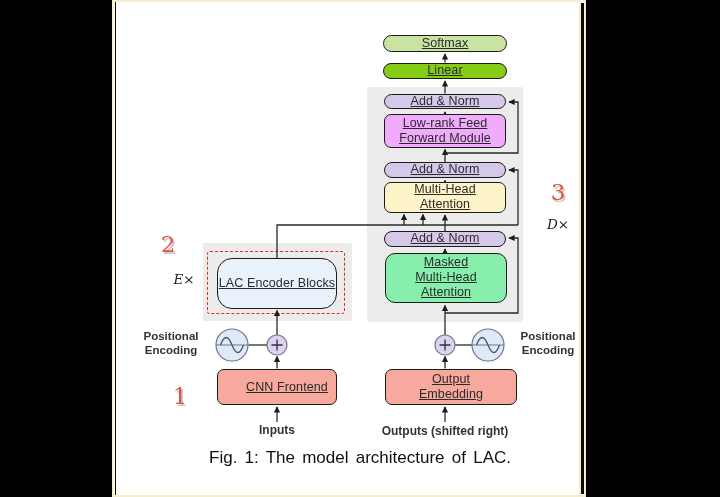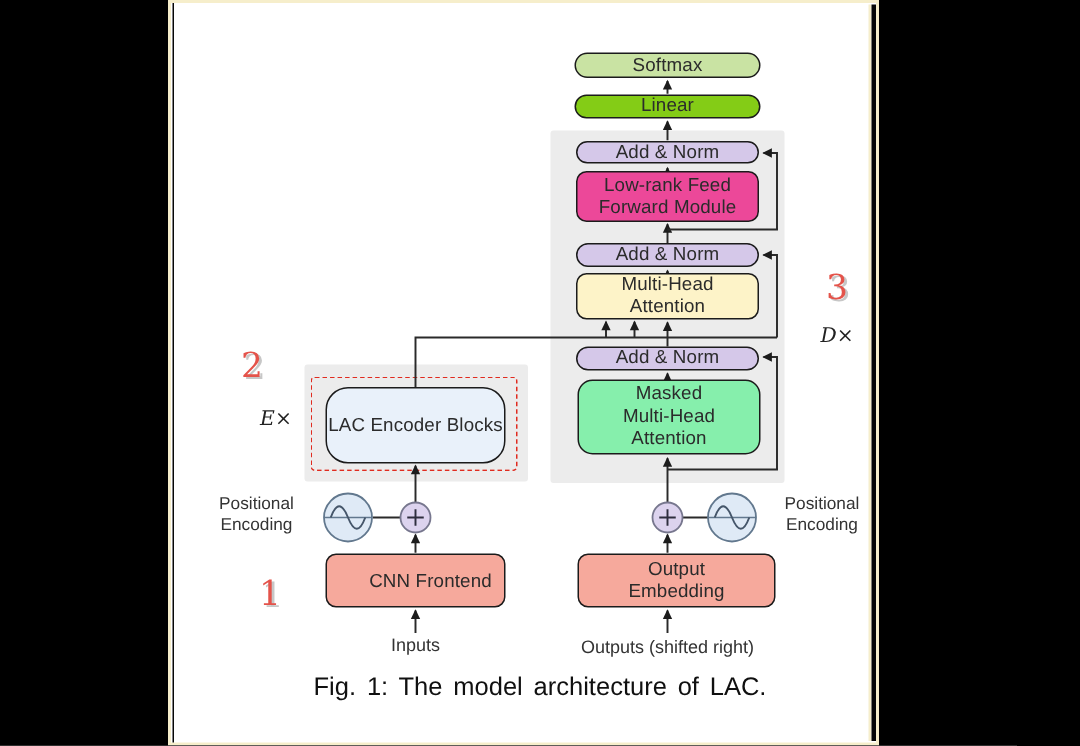--- a/index.html
+++ b/index.html
@@ -7,24 +7,24 @@
          font-family:"Liberation Sans",sans-serif;}
   .abs{position:absolute;box-sizing:border-box;}
   .page{left:112px;top:0;width:474px;height:497px;background:#fff;border:2px solid #f6eecb;}
   .edge{background:#060606;}
   .panel{background:#ececec;border-radius:2px;}
   .dashed{border:1.6px dashed #e02b1f;border-radius:3px;background:transparent;}
   svg.wires{position:absolute;left:0;top:0;width:720px;height:497px;pointer-events:none;}
   .wire{fill:none;stroke:#2a2a2a;stroke-width:1.3;}
   .node{display:flex;flex-direction:column;align-items:center;justify-content:center;
         border:1.5px solid #1b1b1b;border-radius:7px;color:#2b2b2b;
-        font-size:12.5px;line-height:15px;text-align:center;letter-spacing:.1px;}
+        font-size:12.5px;line-height:15px;text-align:center;letter-spacing:.1px;text-decoration:underline;}
   .pill{border-radius:9px;}
   .lacbox{border-radius:15px;}
-  .lbl{color:#333;text-align:center;font-size:12px;line-height:14px;}
+  .lbl{color:#333;text-align:center;font-size:12px;line-height:14px;font-weight:bold;}
   .poslbl{font-size:11.5px;line-height:13.5px;}
   .marker{font-family:"DejaVu Serif",serif;font-size:23px;line-height:24px;text-align:center;
           text-shadow:1.8px 1.8px 0 #c7c7c7;}
   .mathlbl{font-family:"DejaVu Serif",serif;font-size:13.5px;color:#222;text-align:center;}
   .mathlbl .var{font-style:italic;}
   .caption{font-family:Liberation Sans, sans-serif;font-size:17px;color:#101010;
            text-align:center;word-spacing:2.5px;}
 </style>
 </head>
 <body>
@@ -92,21 +92,21 @@
 
   <div class="abs node pill" style="left: 383px; top: 35px; width: 124px; height: 16.5px; background: rgb(201, 227, 163);">
     <div>Softmax</div>
   </div>
   <div class="abs node pill" style="left: 383px; top: 62.5px; width: 124px; height: 16px; background: #84cc16;">
     <div>Linear</div>
   </div>
   <div class="abs node pill" style="left: 384px; top: 93.5px; width: 122px; height: 15.5px; background: rgb(213, 200, 233);">
     <div>Add &amp; Norm</div>
   </div>
-  <div class="abs node" style="left: 384px; top: 114px; width: 122px; height: 33.5px; background: #ec4899;">
+  <div class="abs node" style="left: 384px; top: 114px; width: 122px; height: 33.5px; background: #f0abfc;">
     <div>Low-rank Feed</div>
     <div>Forward Module</div>
   </div>
   <div class="abs node pill" style="left: 384px; top: 162px; width: 122px; height: 15.5px; background: rgb(213, 200, 233);">
     <div>Add &amp; Norm</div>
   </div>
   <div class="abs node" style="left: 384px; top: 182px; width: 122px; height: 30.5px; background: rgb(253, 243, 200);">
     <div>Multi-Head</div>
     <div>Attention</div>
   </div>

